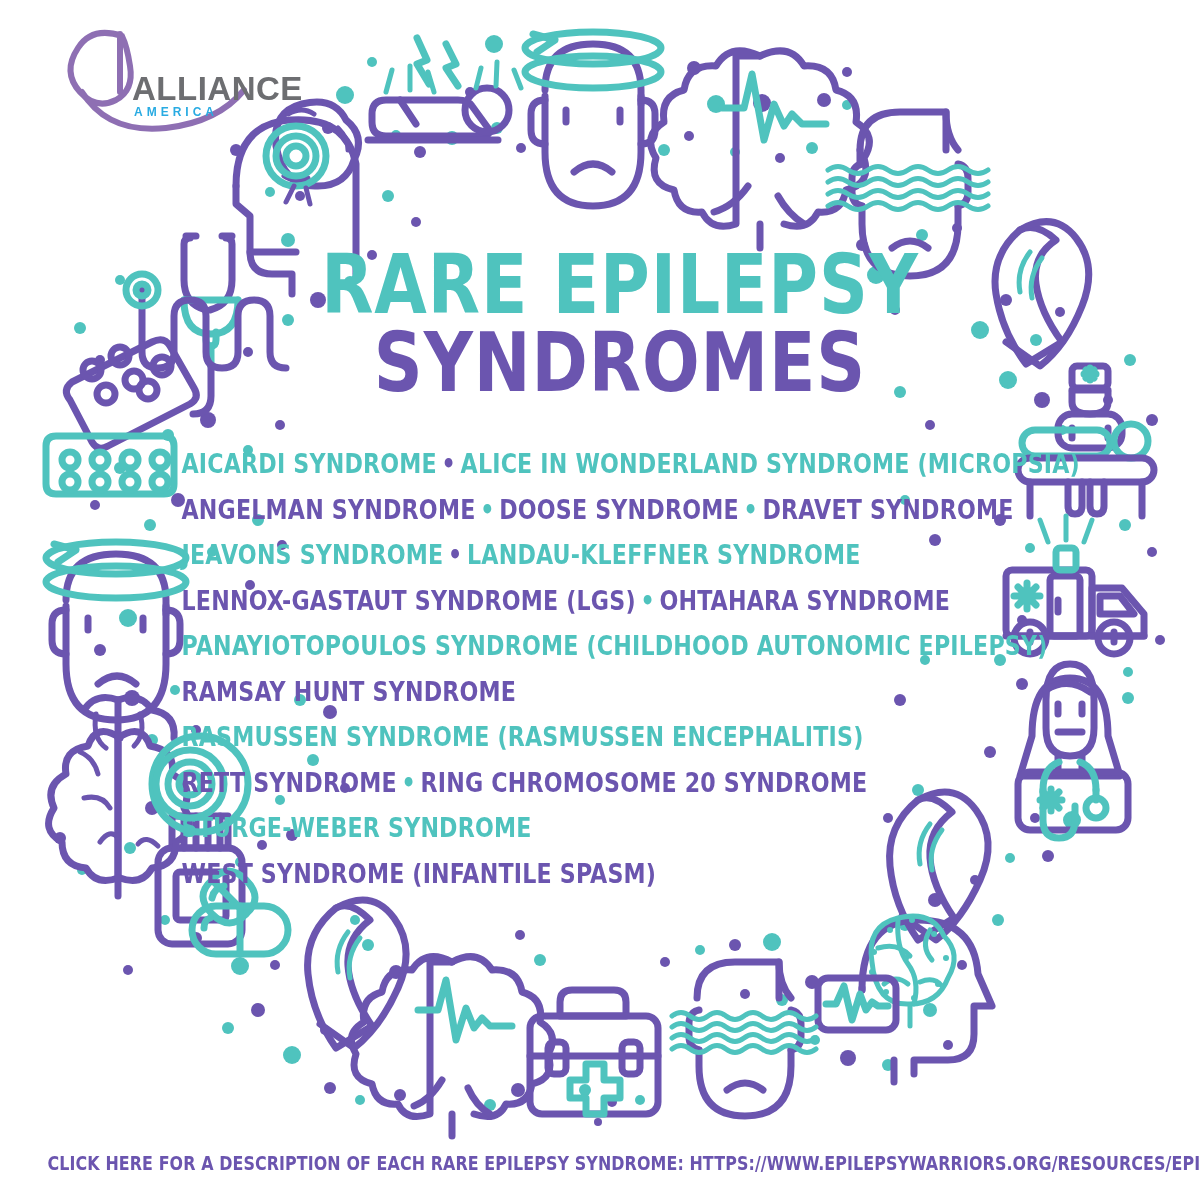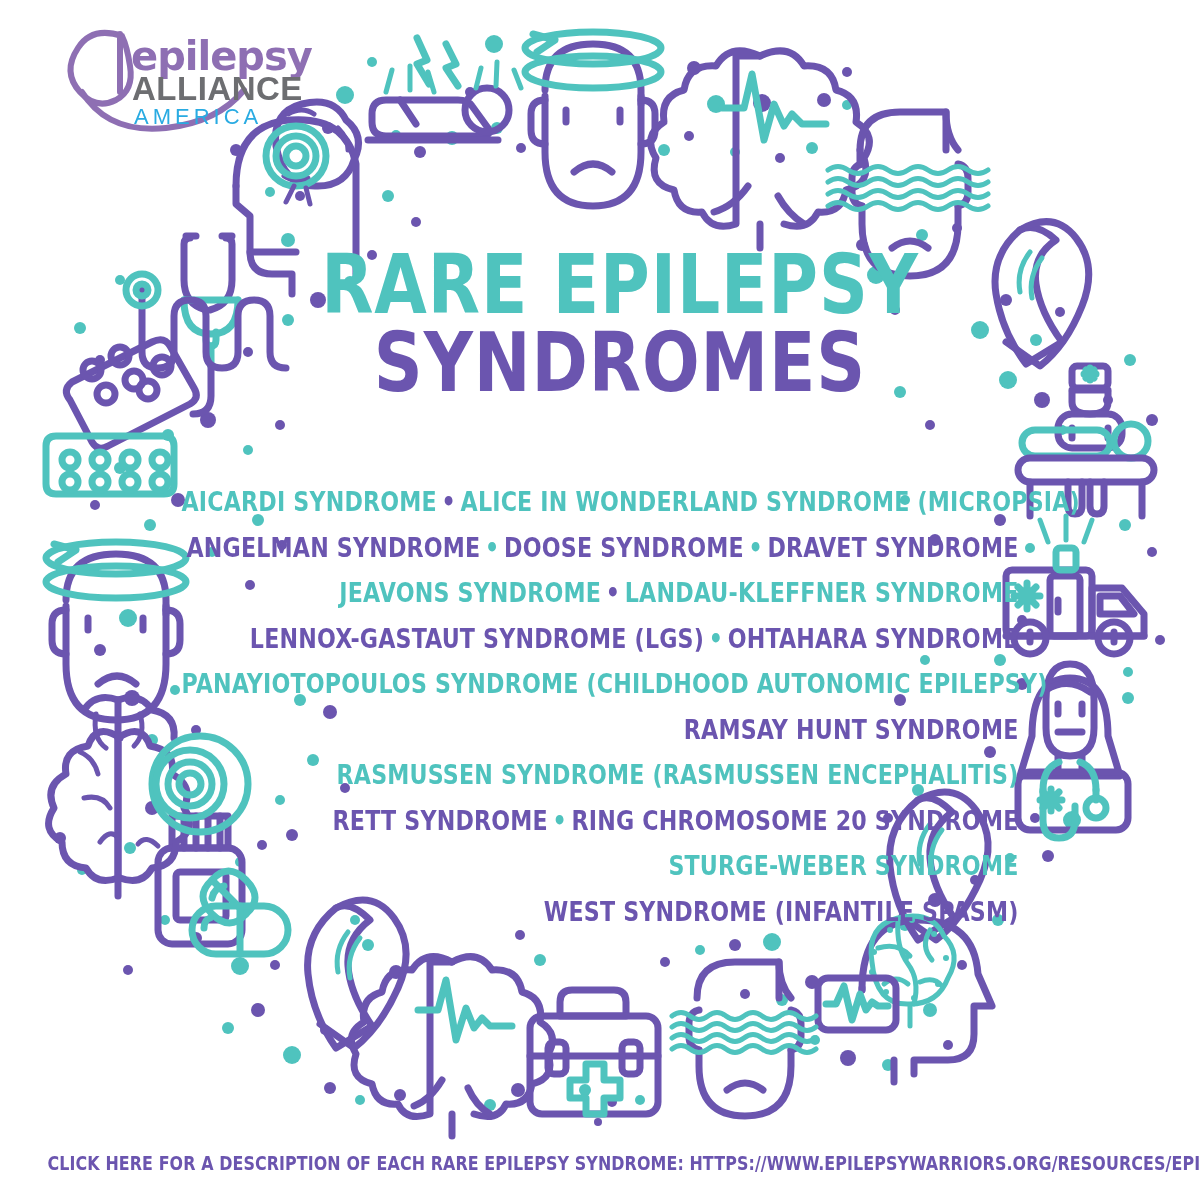--- a/index.html
+++ b/index.html
@@ -26,21 +26,21 @@
   }
   #logo .word-alliance{
     position:absolute;left:84px;top:50px;
     font-size:33px;font-weight:bold;letter-spacing:0.5px;
     color:#6D6E71;line-height:1;
     font-family:"Liberation Sans", sans-serif;
     text-align:center;
   }
   #logo .word-america{
     position:absolute;left:86px;top:84px;
-    font-size:22px;font-weight:normal;letter-spacing:4px;
+    font-size:12px;font-weight:bold;letter-spacing:4px;
     color:#29ABE2;line-height:1;
     font-family:"Liberation Sans", sans-serif;
   }
 
   
   #title-block{
     position:absolute;left:0;top:246px;width:1200px;text-align:center;margin-left:20px;
   }
   .title-line1{
     font-family:"DejaVu Sans Condensed","Liberation Sans Narrow","Liberation Sans",sans-serif;
@@ -56,21 +56,21 @@
     font-weight:bold;
     font-size:82px;
     line-height:0.98;
     letter-spacing:1px;
     color:#6B55AF;
     transform:scaleX(0.92);
   }
 
   
   #list-block{
-    position:absolute;left:150px;top:479px;width:900px;text-align:right;
+    position:absolute;left:150px;top:441px;width:900px;text-align:left;
   }
   .syn-line{
     font-family:"DejaVu Sans Condensed","Liberation Sans Narrow","Liberation Sans",sans-serif;
     font-weight:bold;
     font-size:26.5px;
     line-height:45.5px;
     letter-spacing:0.2px;
     white-space:nowrap;
     transform:scaleX(0.93);
   }
@@ -540,21 +540,20 @@
     </g>
 
   </svg>
 
   <div id="logo">
     <svg width="230" height="110" viewBox="0 0 230 110" style="position:absolute;left:0;top:0;">
       <path d="M74 14 q-30-10-44 12 q-16 24 2 44 q16 18 36 8 q18-10 14-34 q-3-20-8-30 z" fill="none" stroke="#8E6FB3" stroke-width="6"></path>
       <path d="M34 70 q26 42 84 36 q52-6 78-38" fill="none" stroke="#8E6FB3" stroke-width="6" stroke-linecap="round"></path>
       <path d="M72 12 l0 58" fill="none" stroke="#8E6FB3" stroke-width="6" stroke-linecap="round"></path>
     </svg>
-    <div class="word-epilepsy">epilepsy</div>
     <div class="word-alliance">ALLIANCE</div>
     <div class="word-america">AMERICA</div>
   </div>
 
   <div id="title-block">
     <div class="title-line1">RARE EPILEPSY</div>
     <div class="title-line2">SYNDROMES</div>
   </div>
 
   <div id="list-block">

